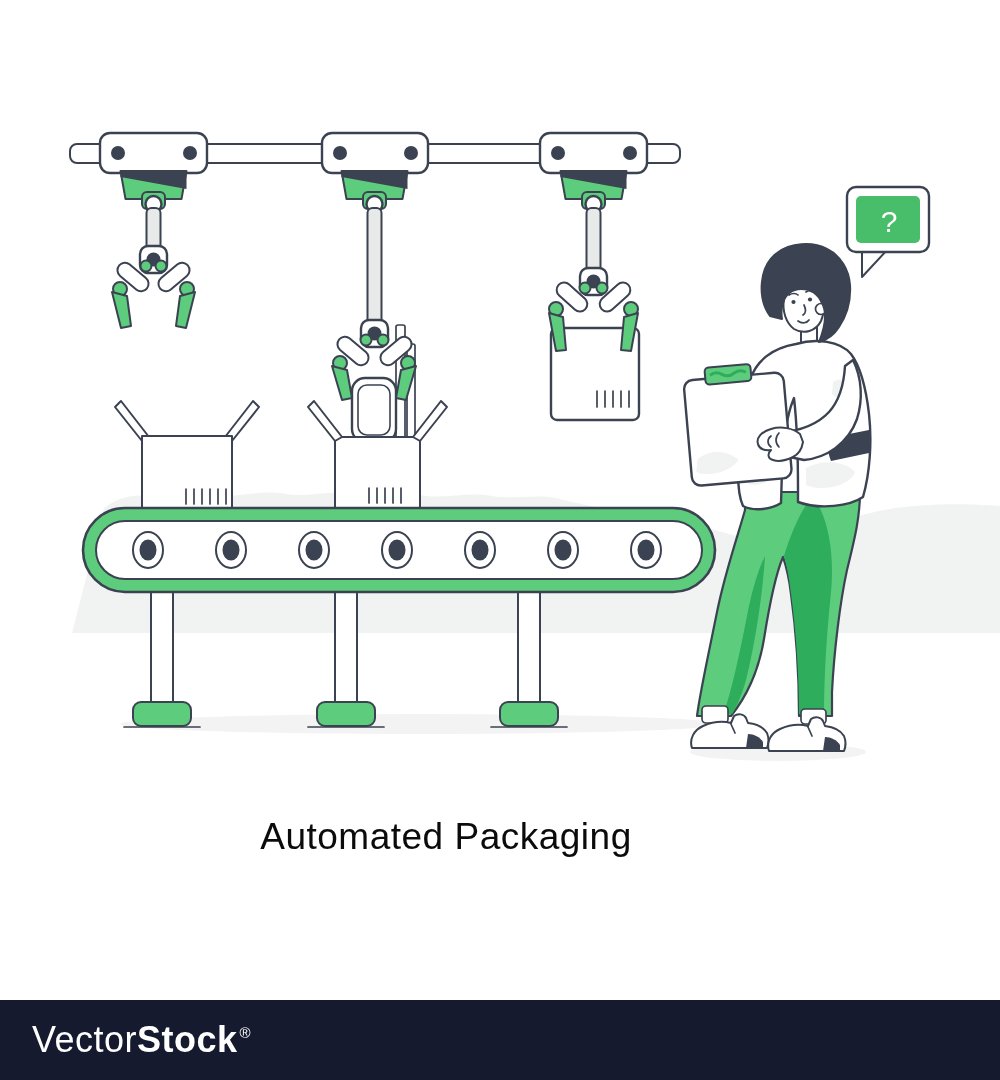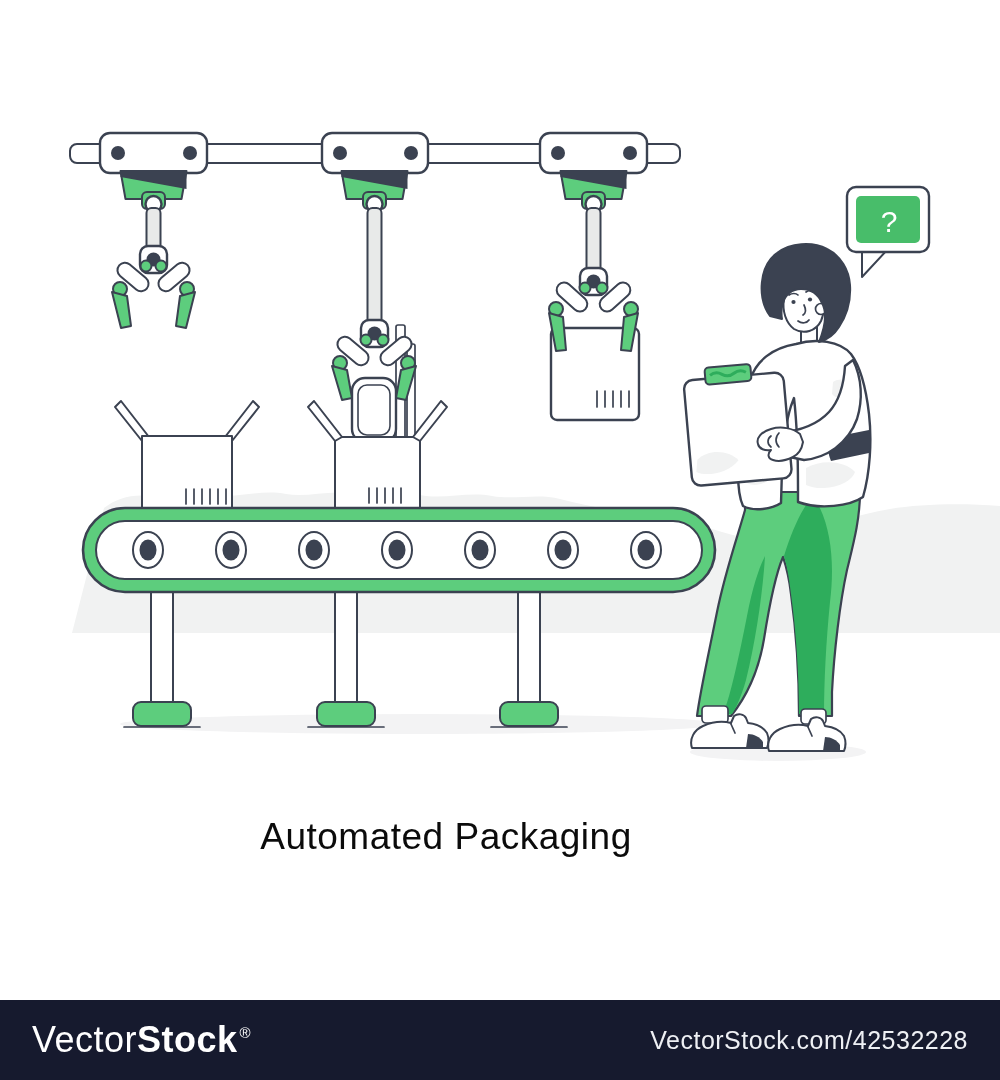--- a/index.html
+++ b/index.html
@@ -263,16 +263,15 @@
     <rect x="856" y="196" width="64" height="47" rx="5" style="fill:var(--bubble-green)"></rect>
     <text class="bubble-q" x="889" y="232" text-anchor="middle">?</text>
   </g>
 
 </svg>
 
 <div class="title">Automated Packaging</div>
 
 <div class="footer">
   <div class="logo"><span class="lt">Vector</span><span class="bd">Stock</span><span class="reg">®</span></div>
-  <div class="url">VectorStock.com/42532228</div>
 </div>
 
 </div>
 
 </body></html>

